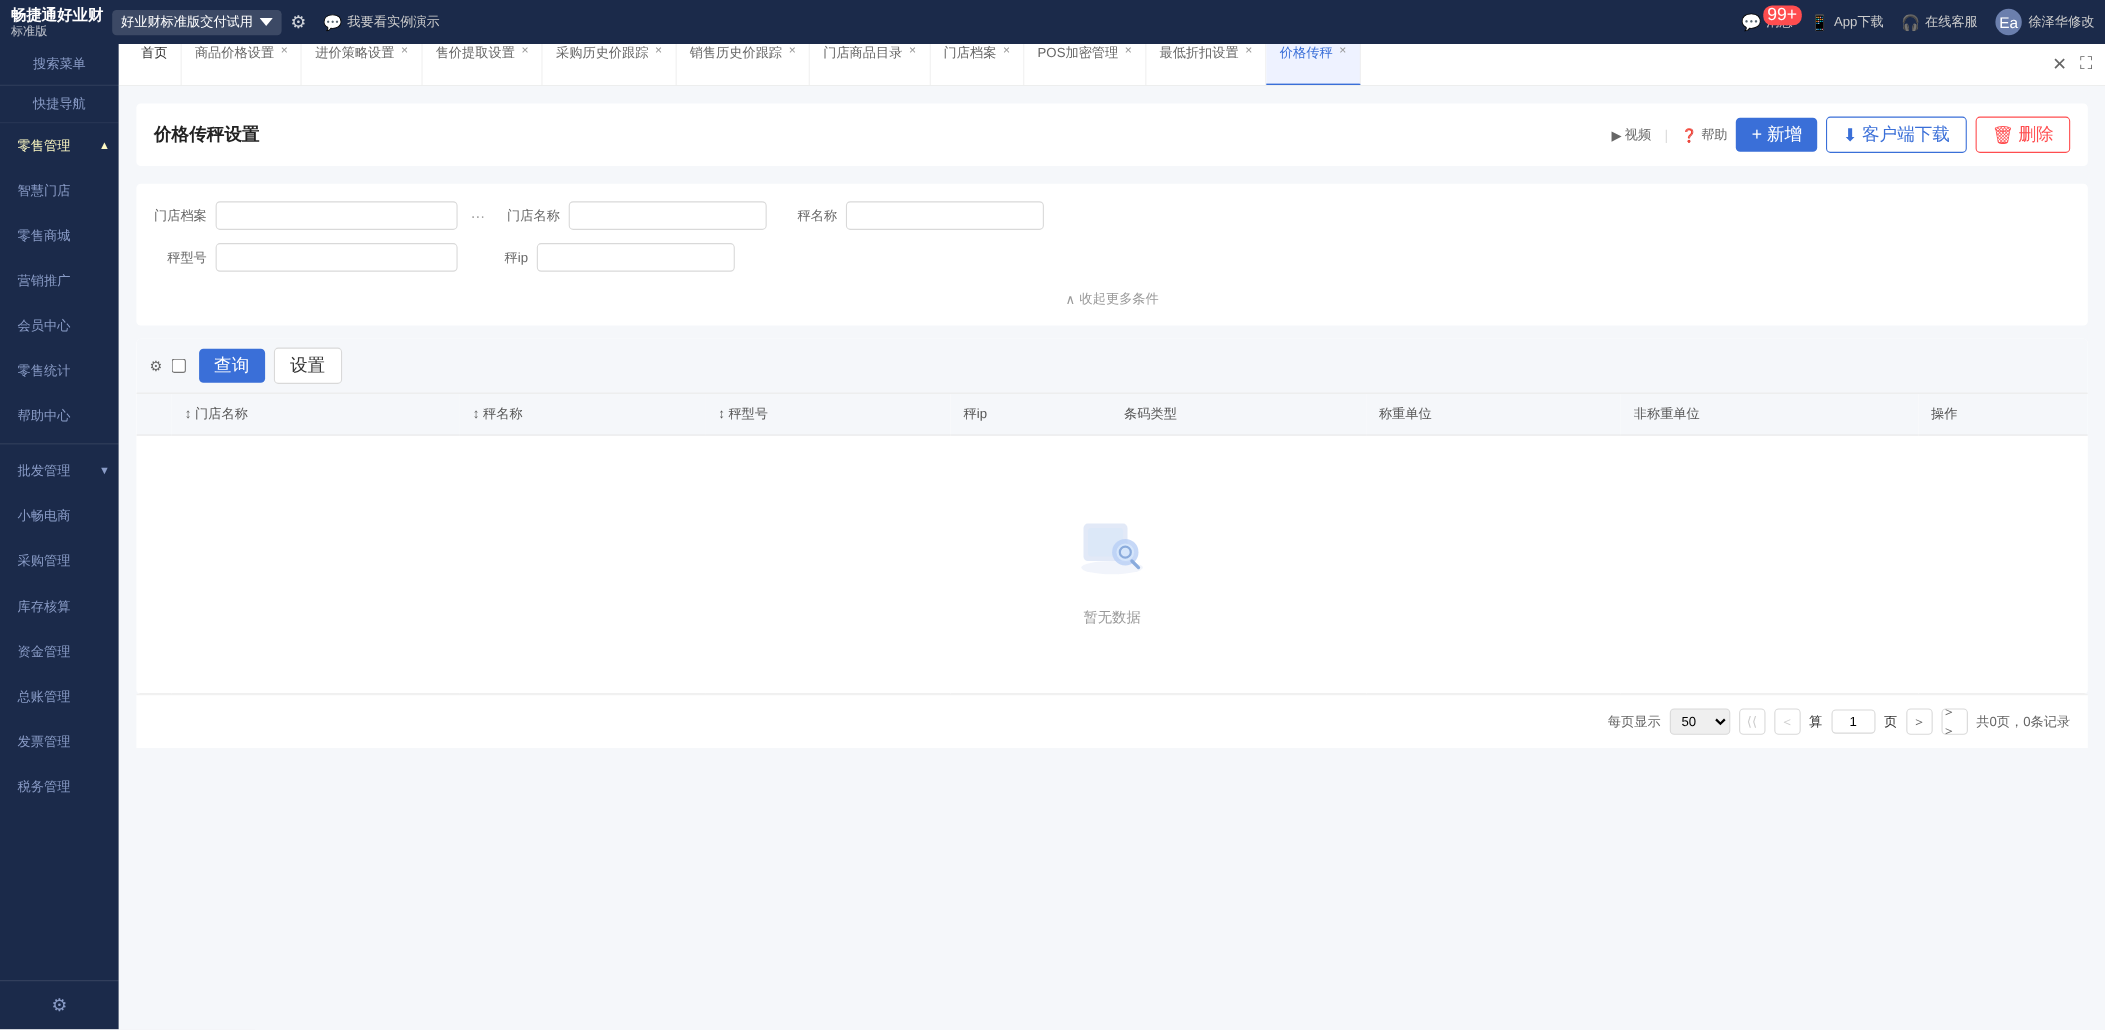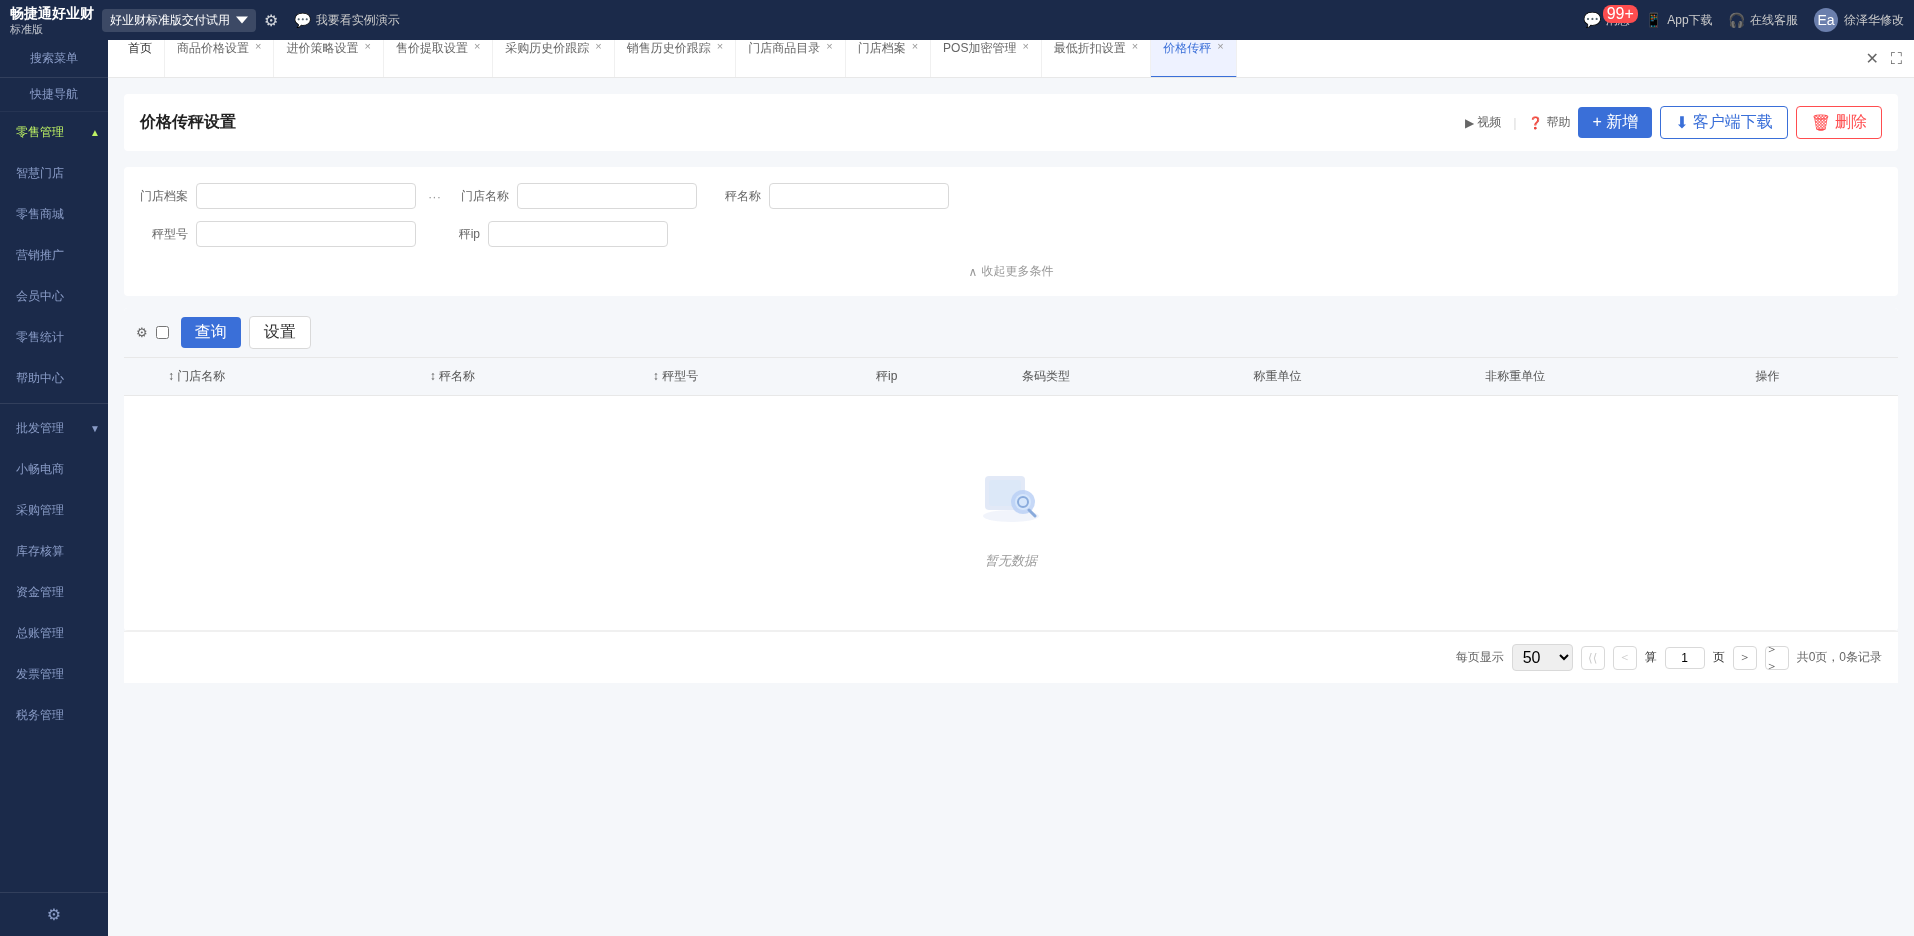--- a/index.html
+++ b/index.html
@@ -80,21 +80,21 @@
     .checkbox-cell { width: 32px; text-align: center; }
 
     
     .empty-state { display: flex; flex-direction: column; align-items: center; justify-content: center; padding: 60px 0; }
     .empty-icon { width: 80px; height: 80px; margin-bottom: 16px; }
     .empty-text { color: #999; font-size: 13px; }
 
     
     .pagination { display: flex; align-items: center; justify-content: flex-end; padding: 12px 16px; background: #fff; border-top: 1px solid #f0f0f0; gap: 8px; font-size: 12px; color: #333; }
     .pagination-label { color: #666; }
-    .page-size-select { border: 1px solid #d9d9d9; border-radius: 4px; padding: 3px 6px; font-size: 16px; }
+    .page-size-select { border: 1px solid #d9d9d9; border-radius: 4px; padding: 3px 6px; font-size: 12px; }
     .page-btn { width: 24px; height: 24px; border: 1px solid #d9d9d9; border-radius: 4px; background: #fff; display: flex; align-items: center; justify-content: center; cursor: pointer; color: #666; font-size: 12px; }
     .page-btn:disabled, .page-btn.disabled { color: #ccc; cursor: not-allowed; }
     .page-input { border: 1px solid #d9d9d9; border-radius: 4px; padding: 3px 6px; font-size: 12px; width: 40px; text-align: center; }
     .page-total { color: #666; }
   </style>
 </head>
 <body>
 
 <div class="top-bar">
   <div class="top-bar-logo">
@@ -132,21 +132,21 @@
     </div>
   </div>
 </div>
 
 <div class="main-layout">
 
   <div class="sidebar">
     <div class="sidebar-search">搜索菜单</div>
     <div class="sidebar-nav">快捷导航</div>
 
-    <div class="sidebar-item" style="color:#bef264;">
+    <div class="sidebar-item" style="color:#fef9c3;">
       <span>零售管理</span>
       <span class="arrow">▲</span>
     </div>
     <div class="sidebar-item">
       <span>智慧门店</span>
     </div>
     <div class="sidebar-item">
       <span>零售商城</span>
     </div>
     <div class="sidebar-item">
@@ -324,21 +324,21 @@
               </th>
               <th>秤ip</th>
               <th>条码类型</th>
               <th>称重单位</th>
               <th>非称重单位</th>
               <th>操作</th>
             </tr>
           </thead>
           <tbody>
             <tr>
-              <td colspan="9" style="padding:0;font-style:italic;">
+              <td colspan="9" style="padding:0;">
                 <div class="empty-state">
                   <svg class="empty-icon" viewBox="0 0 80 80" fill="none">
                     <ellipse cx="40" cy="60" rx="28" ry="6" fill="#e8edf8" opacity="0.6"></ellipse>
                     <rect x="14" y="20" width="40" height="34" rx="4" fill="#c5d4f0" opacity="0.5"></rect>
                     <rect x="18" y="24" width="32" height="26" rx="3" fill="#dce8f8"></rect>
                     <circle cx="52" cy="46" r="12" fill="#b8cef5" opacity="0.8"></circle>
                     <circle cx="52" cy="46" r="8" fill="#d6e6fb"></circle>
                     <line x1="58" y1="54" x2="64" y2="60" stroke="#8aabdc" stroke-width="3" stroke-linecap="round"></line>
                     <circle cx="52" cy="46" r="5" fill="none" stroke="#8aabdc" stroke-width="2"></circle>
                   </svg>

